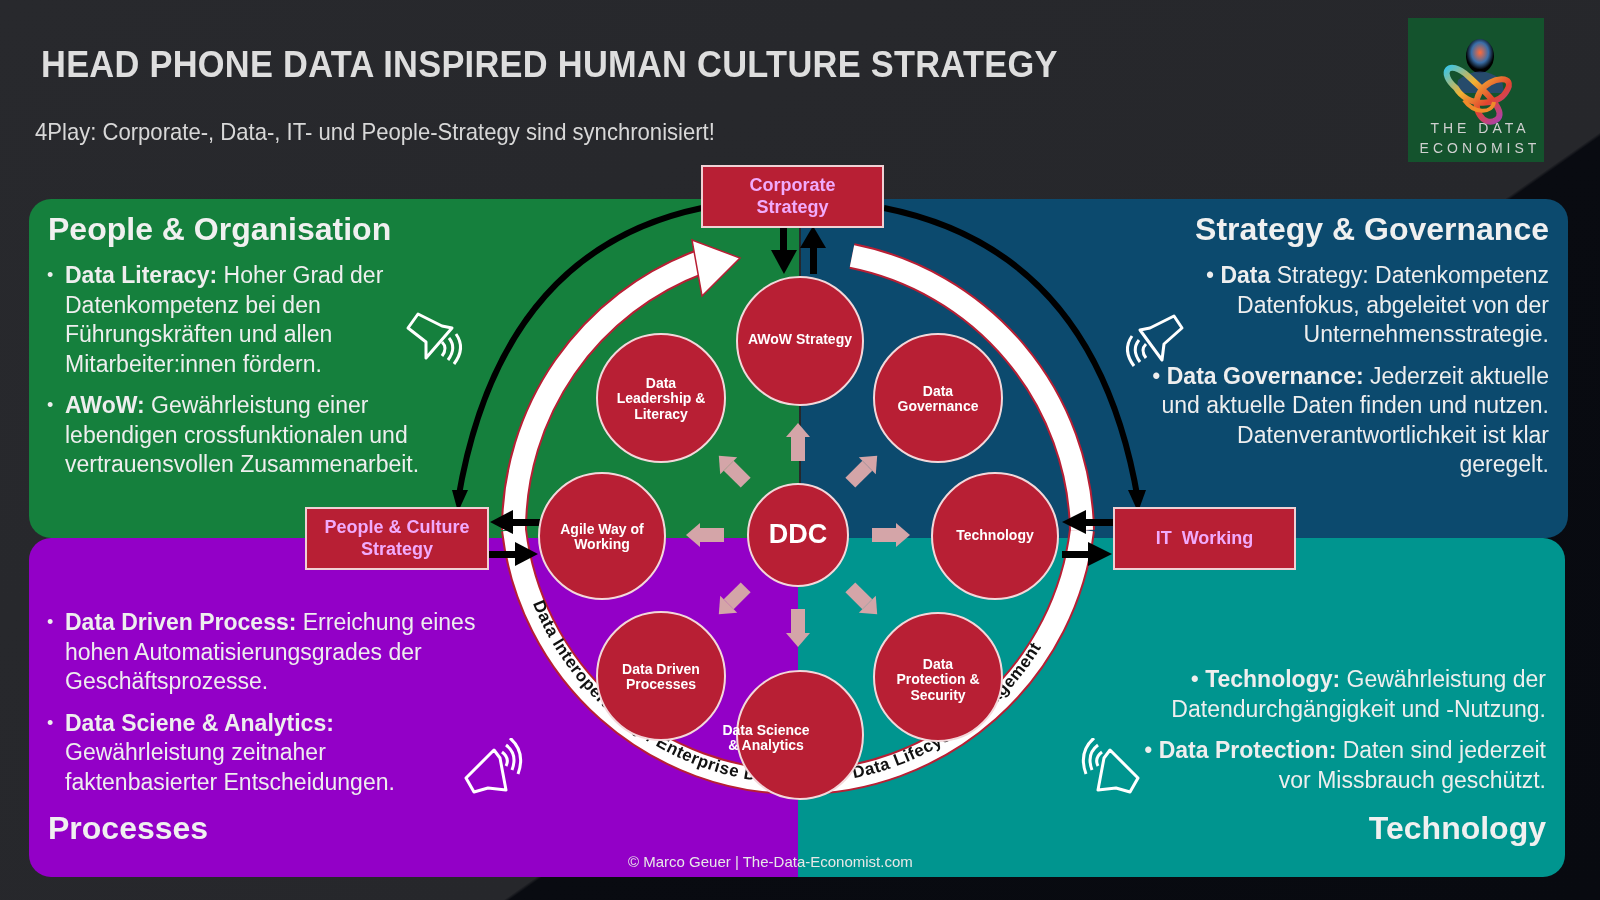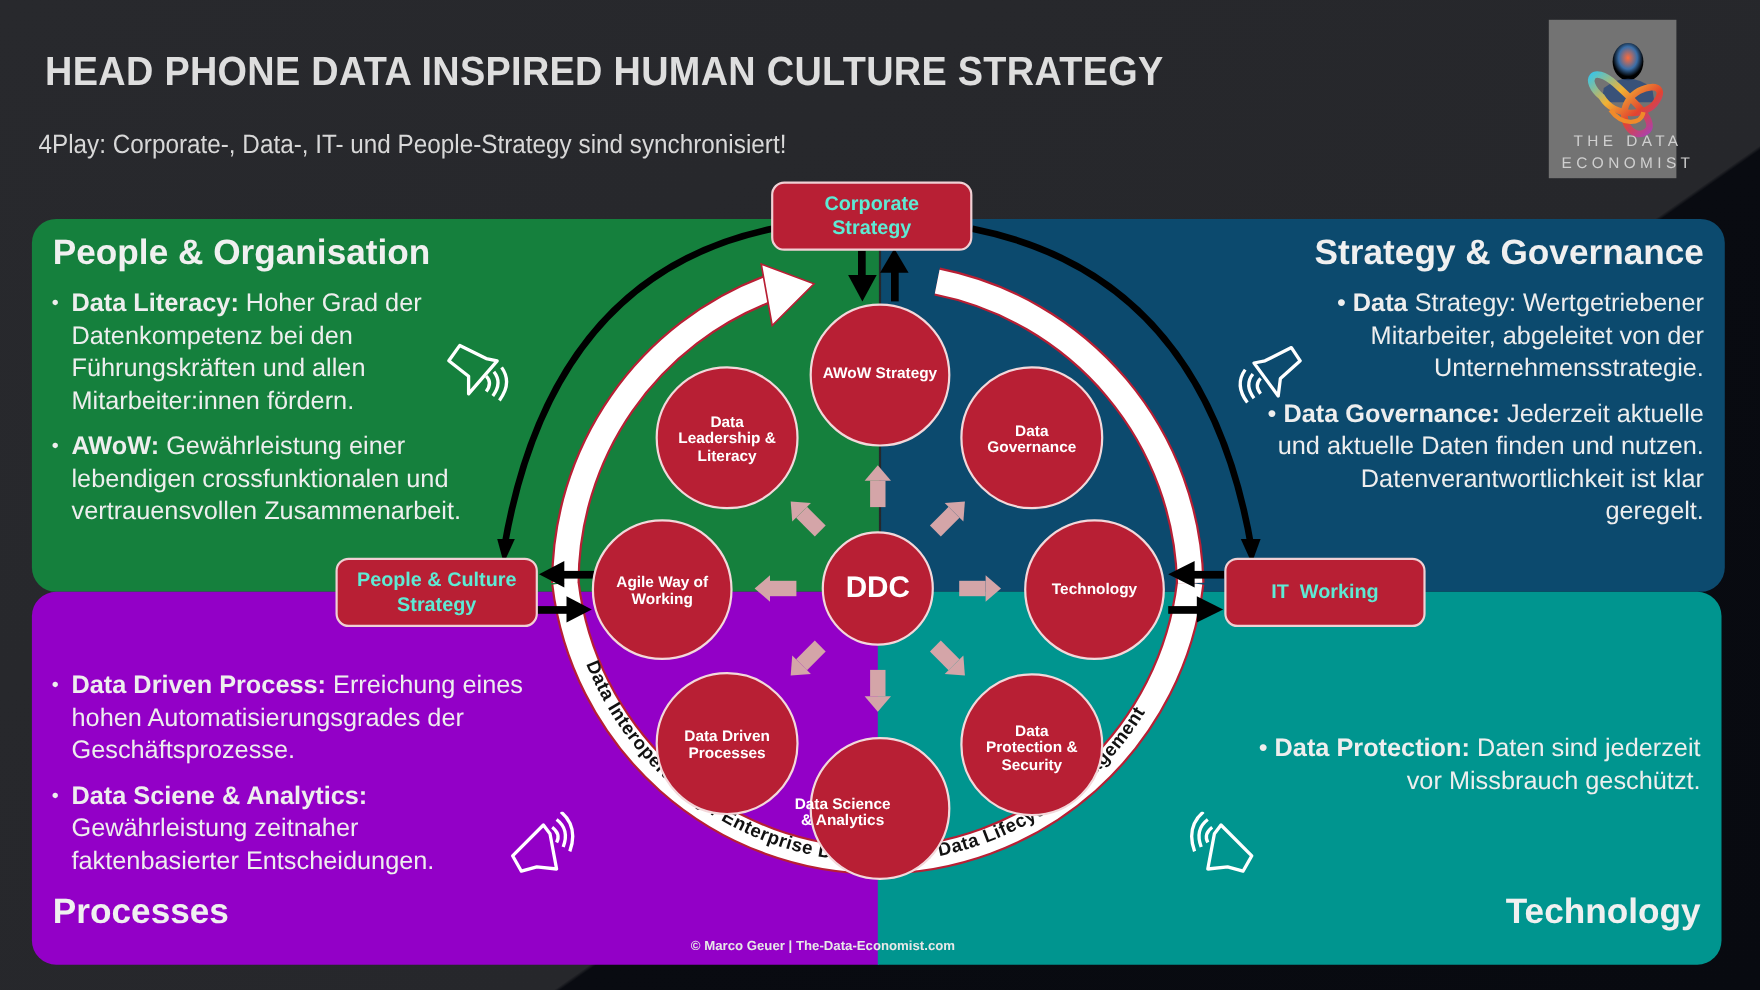--- a/index.html
+++ b/index.html
@@ -15,21 +15,21 @@
   .title {
     position:absolute; left:41px; top:44px; color:#dedede;
     font-size:37px; font-weight:bold; letter-spacing:0.3px; white-space:nowrap;
     transform: scaleX(0.93); transform-origin:left top;
   }
   .subtitle {
     position:absolute; left:35px; top:118px; color:#d8d8d8;
     font-size:24px; white-space:nowrap; transform: scaleX(0.92); transform-origin:left top;
   }
   .logo {
-    position:absolute; left:1408px; top:18px; width:116px; height:144px; background:#737373;
+    position:absolute; left:1408px; top:18px; width:136px; height:144px; background:#14532d;
   }
   .logo svg { position:absolute; left:0; top:0; }
   .logo-text {
     position:absolute; left:0; width:144px; text-align:center; color:#d0d0d0;
     font-size:14px; letter-spacing:4px;
   }
   .quad { position:absolute; }
   .q-tl { left:29px; top:199px; width:770px; height:339px; background:#15803d; border-radius:22px 0 0 22px; }
   .q-tr { left:801px; top:199px; width:767px; height:339px; background:#0c4a6e; border-radius:0 22px 22px 0; }
   .q-bl { left:29px; top:538px; width:770px; height:339px; background:#9300c7; border-radius:22px 0 0 22px; }
@@ -43,27 +43,27 @@
   .bullets b { font-weight:bold; }
   .bl-left .item { padding-left:18px; }
   .bl-left .item::before { content:"•"; position:absolute; left:0; top:0; font-size:18px; }
   .bl-right { text-align:right; }
   .diagram { position:absolute; left:0; top:0; width:1600px; height:900px; }
   .node-label {
     position:absolute; color:#fff; font-weight:bold; text-align:center;
     display:flex; align-items:center; justify-content:center; line-height:1.08;
   }
   .box {
-    position:absolute; background:#b81f34; border:2px solid #f0d0d4; border-radius:12px;
-    color:#5eead4; font-weight:bold; text-align:center; display:flex; align-items:center; justify-content:center;
+    position:absolute; background:#b81f34; border:2px solid #f0d0d4; border-radius:0;
+    color:#f0abfc; font-weight:bold; text-align:center; display:flex; align-items:center; justify-content:center;
     line-height:1.2; box-sizing:border-box;
   }
   .icon { position:absolute; }
   .footer {
-    position:absolute; left:628px; top:853px; color:#e8e8e8; font-size:12px; white-space:nowrap;font-weight:bold;
+    position:absolute; left:628px; top:853px; color:#e8e8e8; font-size:15px; white-space:nowrap;
   }
 </style>
 </head>
 <body>
 
 <div class="bg-dark-wedge"></div>
 
 <div class="title">HEAD PHONE DATA INSPIRED HUMAN CULTURE STRATEGY</div>
 <div class="subtitle">4Play: Corporate-, Data-, IT- und People-Strategy sind synchronisiert!</div>
 
@@ -95,35 +95,36 @@
   <div class="quad-heading" style="left:19px; top:12px;">People &amp; Organisation</div>
   <div class="bullets bl-left" style="left:18px; top:62px; width:400px;">
     <div class="item"><b>Data Literacy:</b><span> Hoher Grad der Datenkompetenz bei den Führungskräften und allen Mitarbeiter:innen fördern.</span></div>
     <div class="item"><b>AWoW:</b><span>  Gewährleistung einer lebendigen crossfunktionalen und vertrauensvollen Zusammenarbeit.</span></div>
   </div>
 </div>
 
 <div class="quad q-tr">
   <div class="quad-heading" style="right:19px; top:12px;">Strategy &amp; Governance</div>
   <div class="bullets bl-right" style="right:19px; top:62px; width:400px;">
-    <div class="item">• <b>Data</b><span> Strategy: Wertgetriebener Mitarbeiter, abgeleitet von der Unternehmensstrategie.</span></div>
+    <div class="item">• <b>Data</b><span> Strategy: Datenkompetenz Datenfokus, abgeleitet von der Unternehmensstrategie.</span></div>
     <div class="item">• <b>Data Governance:</b><span> Jederzeit aktuelle und aktuelle Daten finden und nutzen. Datenverantwortlichkeit ist klar geregelt.</span></div>
   </div>
 </div>
 
 <div class="quad q-bl">
   <div class="bullets bl-left" style="left:18px; top:70px; width:430px;">
     <div class="item"><b>Data Driven Process:</b><span> Erreichung eines hohen Automatisierungsgrades der Geschäftsprozesse.</span></div>
     <div class="item"><b>Data Sciene &amp; Analytics:</b><br><span> Gewährleistung zeitnaher faktenbasierter Entscheidungen.</span></div>
   </div>
   <div class="quad-heading" style="left:19px; top:272px;">Processes</div>
 </div>
 
 <div class="quad q-br">
   <div class="bullets bl-right" style="right:19px; top:127px; width:420px;">
+    <div class="item">• <b>Technology:</b><span> Gewährleistung der Datendurchgängigkeit und -Nutzung.</span></div>
     <div class="item">• <b>Data Protection:</b><span> Daten sind jederzeit vor Missbrauch geschützt.</span></div>
   </div>
   <div class="quad-heading" style="right:19px; top:272px;">Technology</div>
 </div>
 
 <svg class="icon" style="left:402px; top:306px;" width="70" height="60" viewBox="0 0 70 60">
   <path d="M6 22 L16 8 L40 20 L50 22 L24 52 L24 36 Z" fill="none" stroke="#fff" stroke-width="3" stroke-linejoin="round"></path>
   <path d="M40 36 Q46 42 40 50" fill="none" stroke="#fff" stroke-width="3"></path>
   <path d="M47 32 Q55 42 46 54" fill="none" stroke="#fff" stroke-width="3"></path>
   <path d="M54 28 Q64 42 52 58" fill="none" stroke="#fff" stroke-width="3"></path>

